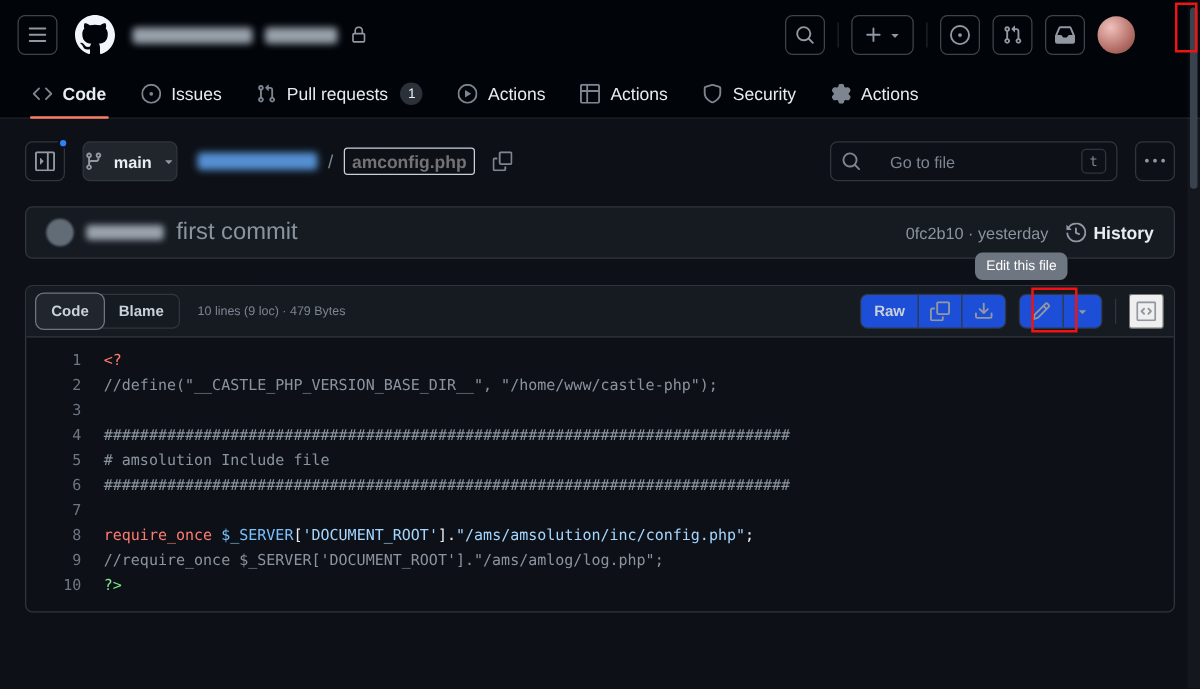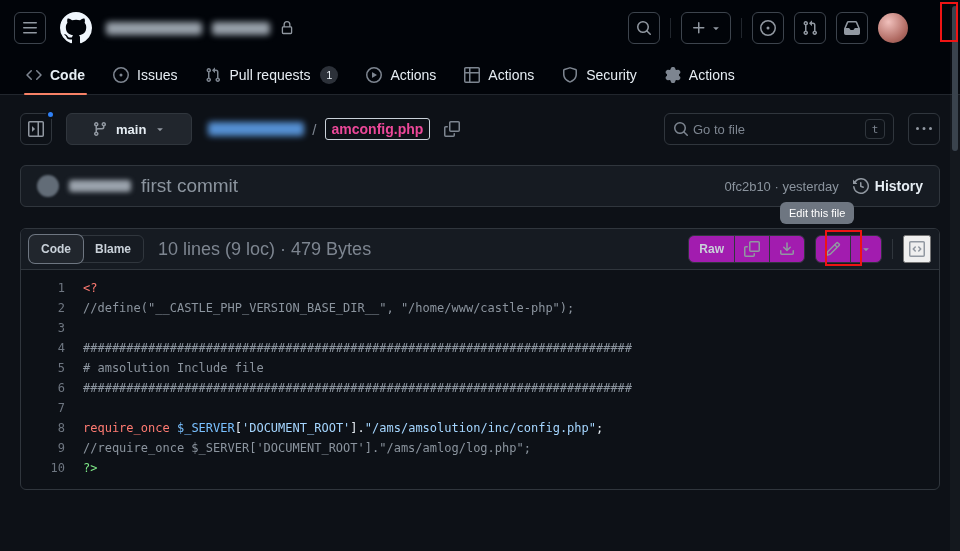--- a/index.html
+++ b/index.html
@@ -57,32 +57,32 @@
     display:grid; place-items:center; color:#e6edf3; }
 
   
   .file-nav{ position:absolute; top:113px; left:20px; width:920px; height:32px;
     display:flex; align-items:center; }
   .tree-btn{ position:relative; width:32px; height:32px; border:1px solid #30363d;
     border-radius:6px; display:grid; place-items:center; color:#9198a1;
     background:transparent; cursor:pointer; }
   .tree-dot{ position:absolute; top:-4px; right:-4px; width:9px; height:9px;
     border-radius:50%; background:#2f81f7; border:2px solid #0d1117; }
-  .branch-btn{ margin-left:14px; height:32px; padding:0 25px; background:#21262d;
+  .branch-btn{ margin-left:14px; height:32px; padding:0 0; background:#21262d;
     border:1px solid #30363d; border-radius:6px; display:flex; align-items:center;
     gap:8px; font-size:13px; font-weight:600; color:#e6edf3; cursor:pointer; }
   .branch-btn .bicon, .branch-btn .caret{ color:#9198a1; }
   .crumb{ margin-left:16px; display:flex; align-items:center; gap:8px; font-size:15px; }
   .redact.repo-link{ width:96px; height:14px; background:#5d9ee8; opacity:.9; }
   .sep{ color:#7d8590; }
-  .filename{ font-weight:700; font-size:14px; color:#ec4899;
+  .filename{ font-weight:700; font-size:14px; color:#737373;
     border:1px solid #c9d1d9; border-radius:3px; padding:2px 6px; cursor:text; }
   .copy-path{ margin-left:6px; color:#7d8590; cursor:pointer; }
   .goto{ margin-left:auto; width:230px; height:32px; border:1px solid #30363d;
-    border-radius:6px; display:flex; align-items:center; padding:0 8px; gap:4px;
+    border-radius:6px; display:flex; align-items:center; padding:0 8px; gap:23px;
     color:#7d8590; }
   .goto input{ flex:1; min-width:0; background:transparent; border:none; outline:none;
     color:#e6edf3; font-size:13px; font-family:inherit; }
   .goto input::placeholder{ color:#7d8590; }
   .key-hint{ width:20px; height:20px; border:1px solid #30363d; border-radius:4px;
     display:grid; place-items:center; font-family:"DejaVu Sans Mono", monospace;
     font-size:11px; color:#7d8590; }
   .kebab-btn{ margin-left:14px; width:32px; height:32px; border:1px solid #30363d;
     border-radius:6px; display:grid; place-items:center; color:#9198a1;
     background:transparent; cursor:pointer; }
@@ -108,24 +108,24 @@
   
   .file-box{ position:absolute; top:228px; left:20px; width:920px; height:262px;
     border:1px solid #30363d; border-radius:6px; background:#0d1117; overflow:hidden; }
   .file-header{ height:41px; background:#161b22; border-bottom:1px solid #30363d;
     display:flex; align-items:center; padding:0 8px; }
   .seg{ display:flex; align-items:center; border:1px solid #30363d; border-radius:6px;
     height:28px; }
   .seg-btn{ height:28px; padding:0 12px; display:grid; place-items:center;
     font-size:12px; font-weight:600; color:#c9d1d9; cursor:pointer; border-radius:6px; }
   .seg-btn.sel{ background:#21262d; box-shadow:0 0 0 1px #6e7681; margin:-1px 0 -1px -1px; }
-  .file-meta{ margin-left:14px; font-size:18px; color:#7d8590; }
+  .file-meta{ margin-left:14px; font-size:10px; color:#7d8590; }
   .fh-right{ margin-left:auto; display:flex; align-items:center; gap:10px; }
   .btn-group{ display:flex; align-items:stretch; height:28px; border:1px solid #30363d;
-    border-radius:6px; background:#a21caf; overflow:hidden; }
+    border-radius:6px; background:#1d4ed8; overflow:hidden; }
   .btn-group>*{ display:grid; place-items:center; padding:0 9px; color:#9198a1;
     border-left:1px solid #30363d; cursor:pointer; }
   .btn-group>*:first-child{ border-left:none; }
   .raw-label{ font-size:12px; font-weight:600; color:#c9d1d9; padding:0 10px; }
   .fh-divider{ width:1px; height:20px; background:#30363d; }
   .symbols-btn{ width:28px; height:28px; display:grid; place-items:center;
     color:#9198a1; cursor:pointer; }
 
   
   .code-area{ padding:8px 0; font-family:"DejaVu Sans Mono", monospace;

